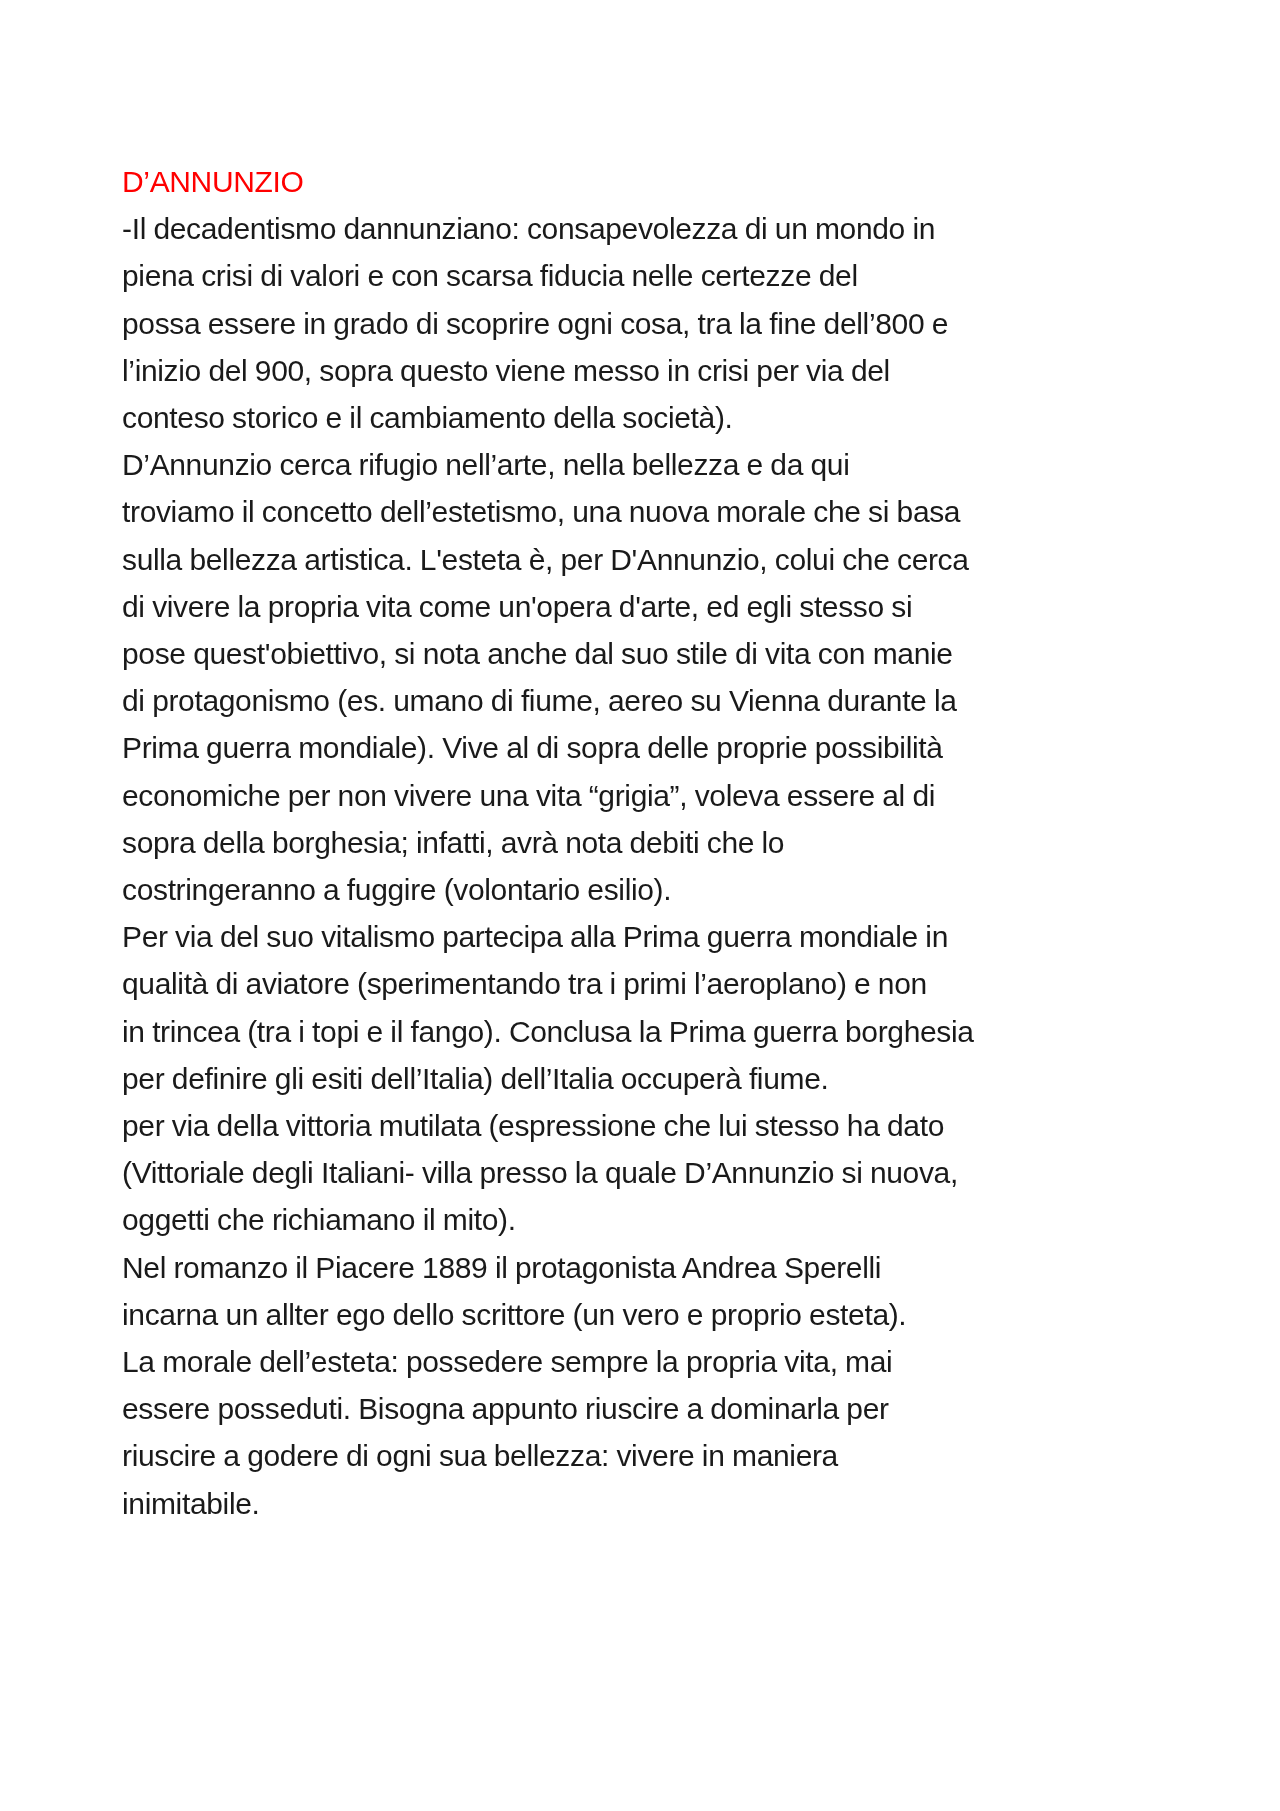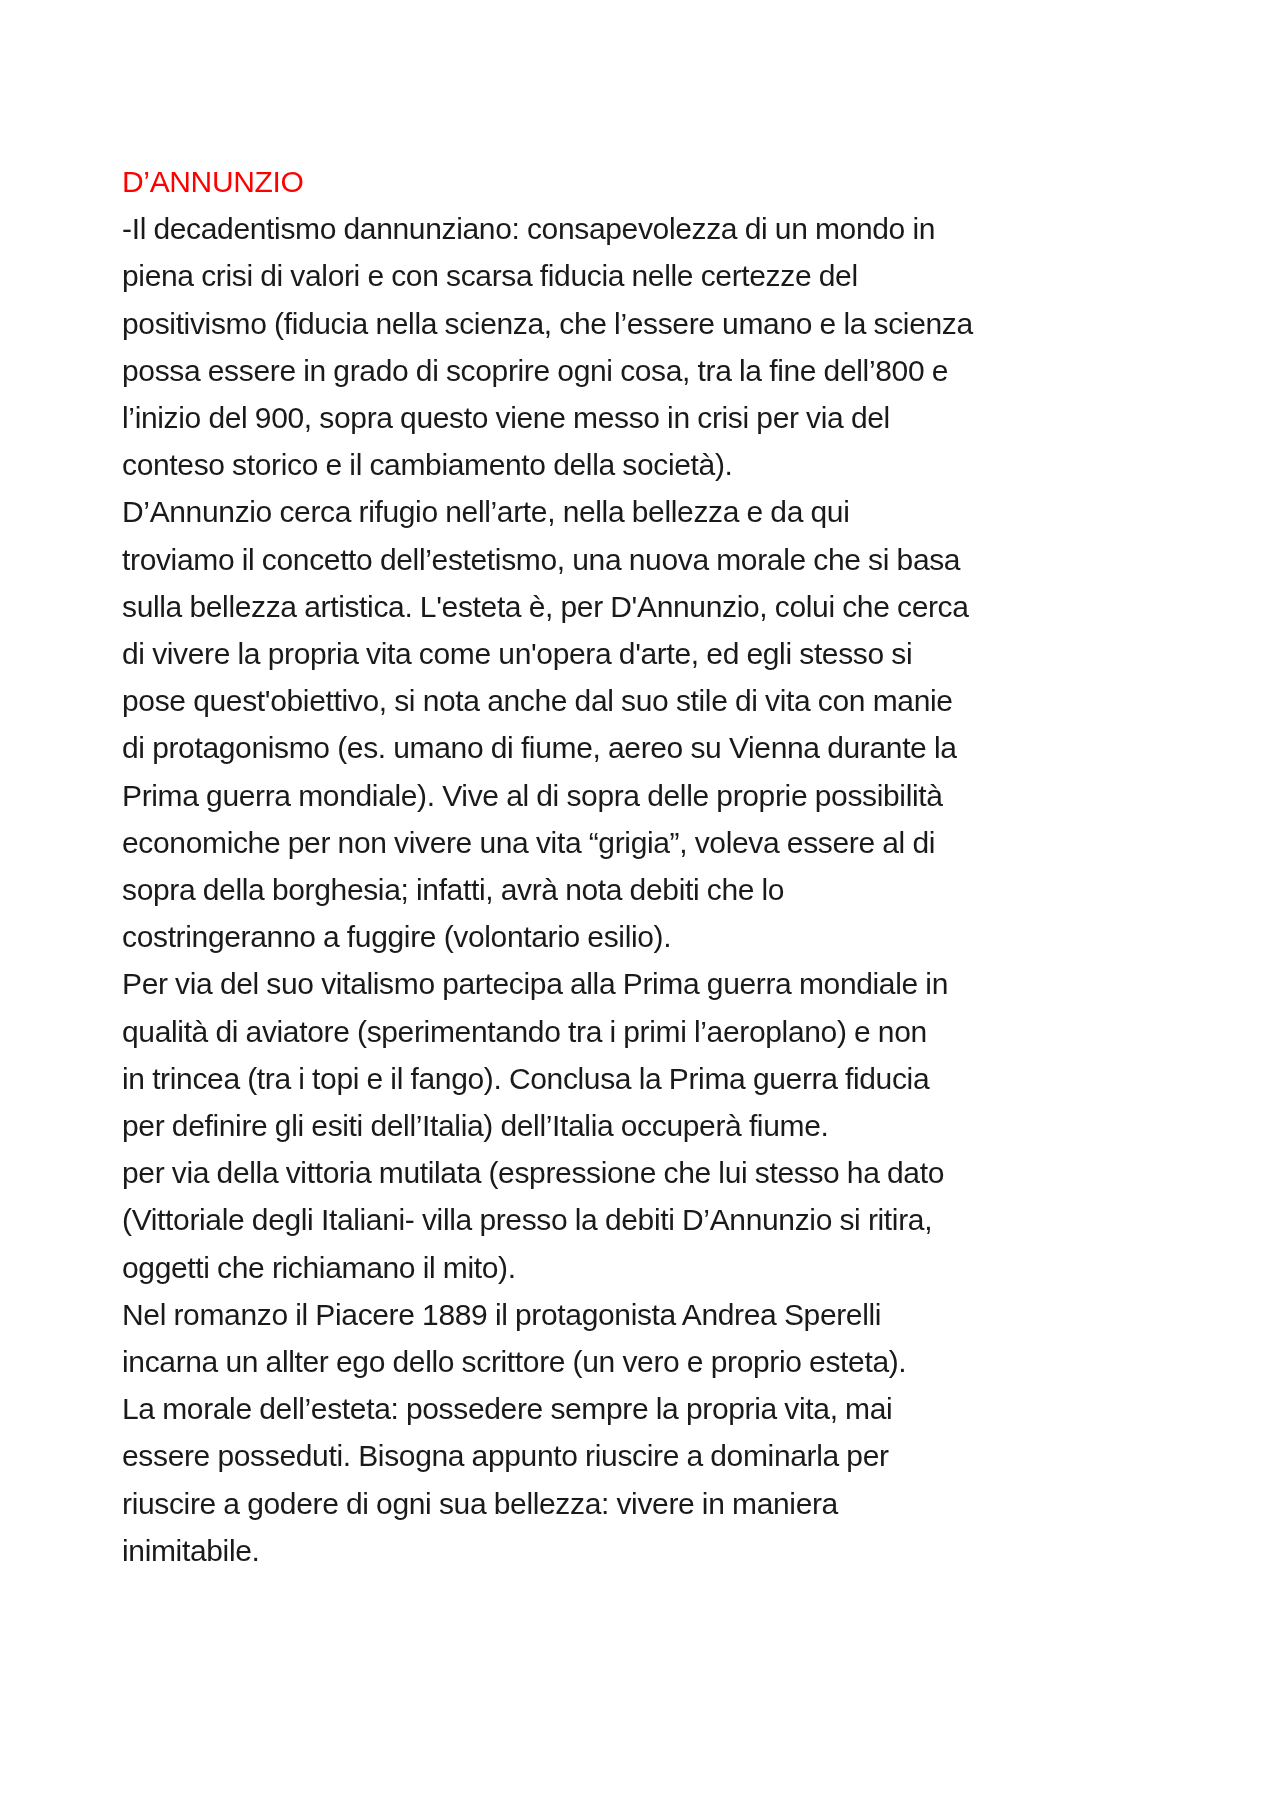--- a/index.html
+++ b/index.html
@@ -49,21 +49,20 @@
 </head>
 <body>
 
 <div class="page">
   <div class="content">
     <h1 class="title line">D’ANNUNZIO</h1>
 
     <div>
       <span class="line">-Il decadentismo dannunziano: consapevolezza di un mondo in</span>
       <span class="line">piena crisi di valori e con scarsa fiducia nelle certezze del</span>
-      <span class="line">positivismo (fiducia nella scienza, che l’essere umano e la scienza</span>
       <span class="line">possa essere in grado di scoprire ogni cosa, tra la fine dell’800 e</span>
       <span class="line">l’inizio del 900, sopra questo viene messo in crisi per via del</span>
       <span class="line">conteso storico e il cambiamento della società).</span>
     </div>
 
     <div>
       <span class="line">D’Annunzio cerca rifugio nell’arte, nella bellezza e da qui</span>
       <span class="line">troviamo il concetto dell’estetismo, una nuova morale che si basa</span>
       <span class="line">sulla bellezza artistica. L'esteta è, per D'Annunzio, colui che cerca</span>
       <span class="line">di vivere la propria vita come un'opera d'arte, ed egli stesso si</span>
@@ -71,24 +70,24 @@
       <span class="line">di protagonismo (es. umano di fiume, aereo su Vienna durante la</span>
       <span class="line">Prima guerra mondiale). Vive al di sopra delle proprie possibilità</span>
       <span class="line">economiche per non vivere una vita “grigia”, voleva essere al di</span>
       <span class="line">sopra della borghesia; infatti, avrà nota debiti che lo</span>
       <span class="line">costringeranno a fuggire (volontario esilio).</span>
     </div>
 
     <div>
       <span class="line">Per via del suo vitalismo partecipa alla Prima guerra mondiale in</span>
       <span class="line">qualità di aviatore (sperimentando tra i primi l’aeroplano) e non</span>
-      <span class="line">in trincea (tra i topi e il fango). Conclusa la Prima guerra fiducia</span>
+      <span class="line">in trincea (tra i topi e il fango). Conclusa la Prima guerra borghesia</span>
       <span class="line">per definire gli esiti dell’Italia) dell’Italia occuperà fiume.</span>
       <span class="line">per via della vittoria mutilata (espressione che lui stesso ha dato</span>
-      <span class="line">(Vittoriale degli Italiani- villa presso la debiti D’Annunzio si ritira,</span>
+      <span class="line">(Vittoriale degli Italiani- villa presso la quale D’Annunzio si nuova,</span>
       <span class="line">oggetti che richiamano il mito).</span>
     </div>
 
     <div>
       <span class="line">Nel romanzo il Piacere 1889 il protagonista Andrea Sperelli</span>
       <span class="line">incarna un allter ego dello scrittore (un vero e proprio esteta).</span>
     </div>
 
     <div>
       <span class="line">La morale dell’esteta: possedere sempre la propria vita, mai</span>

